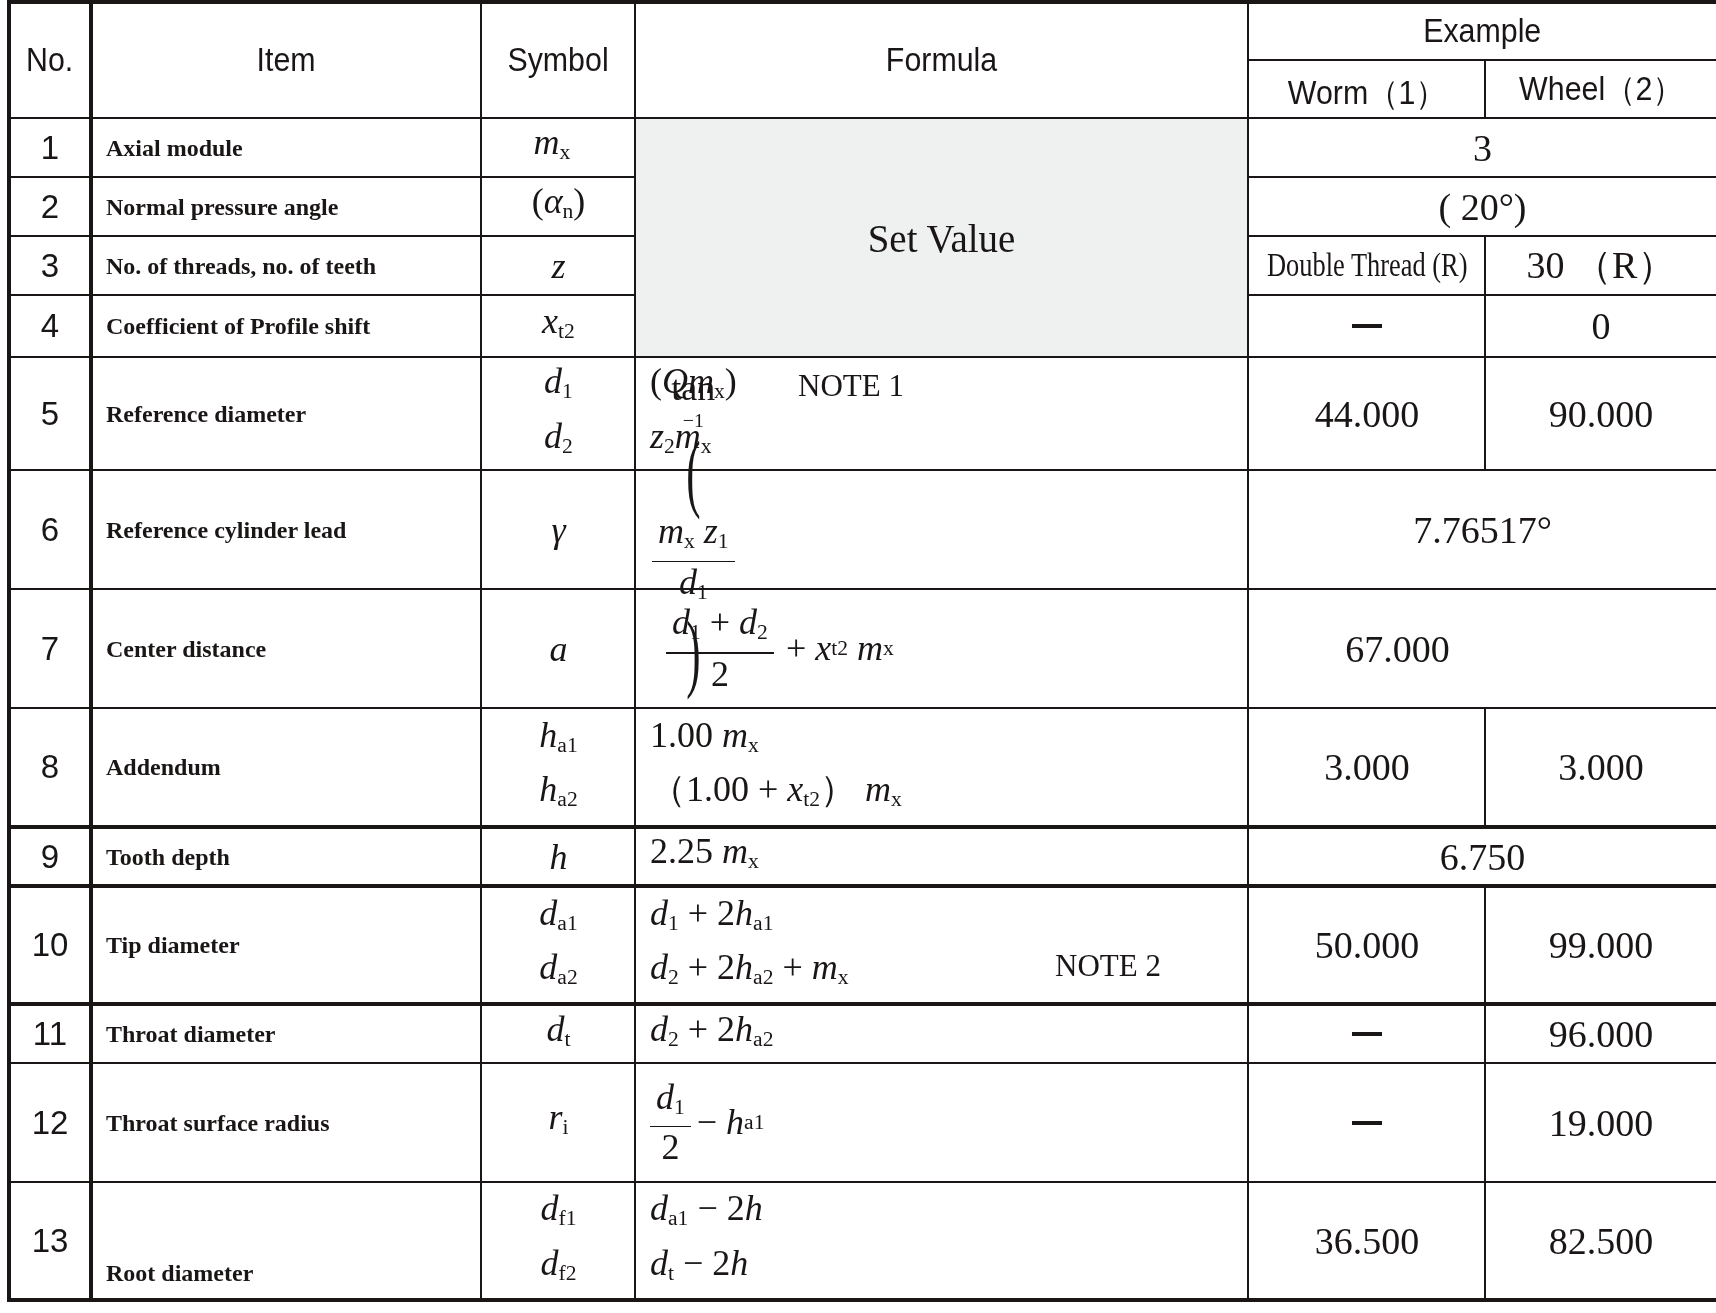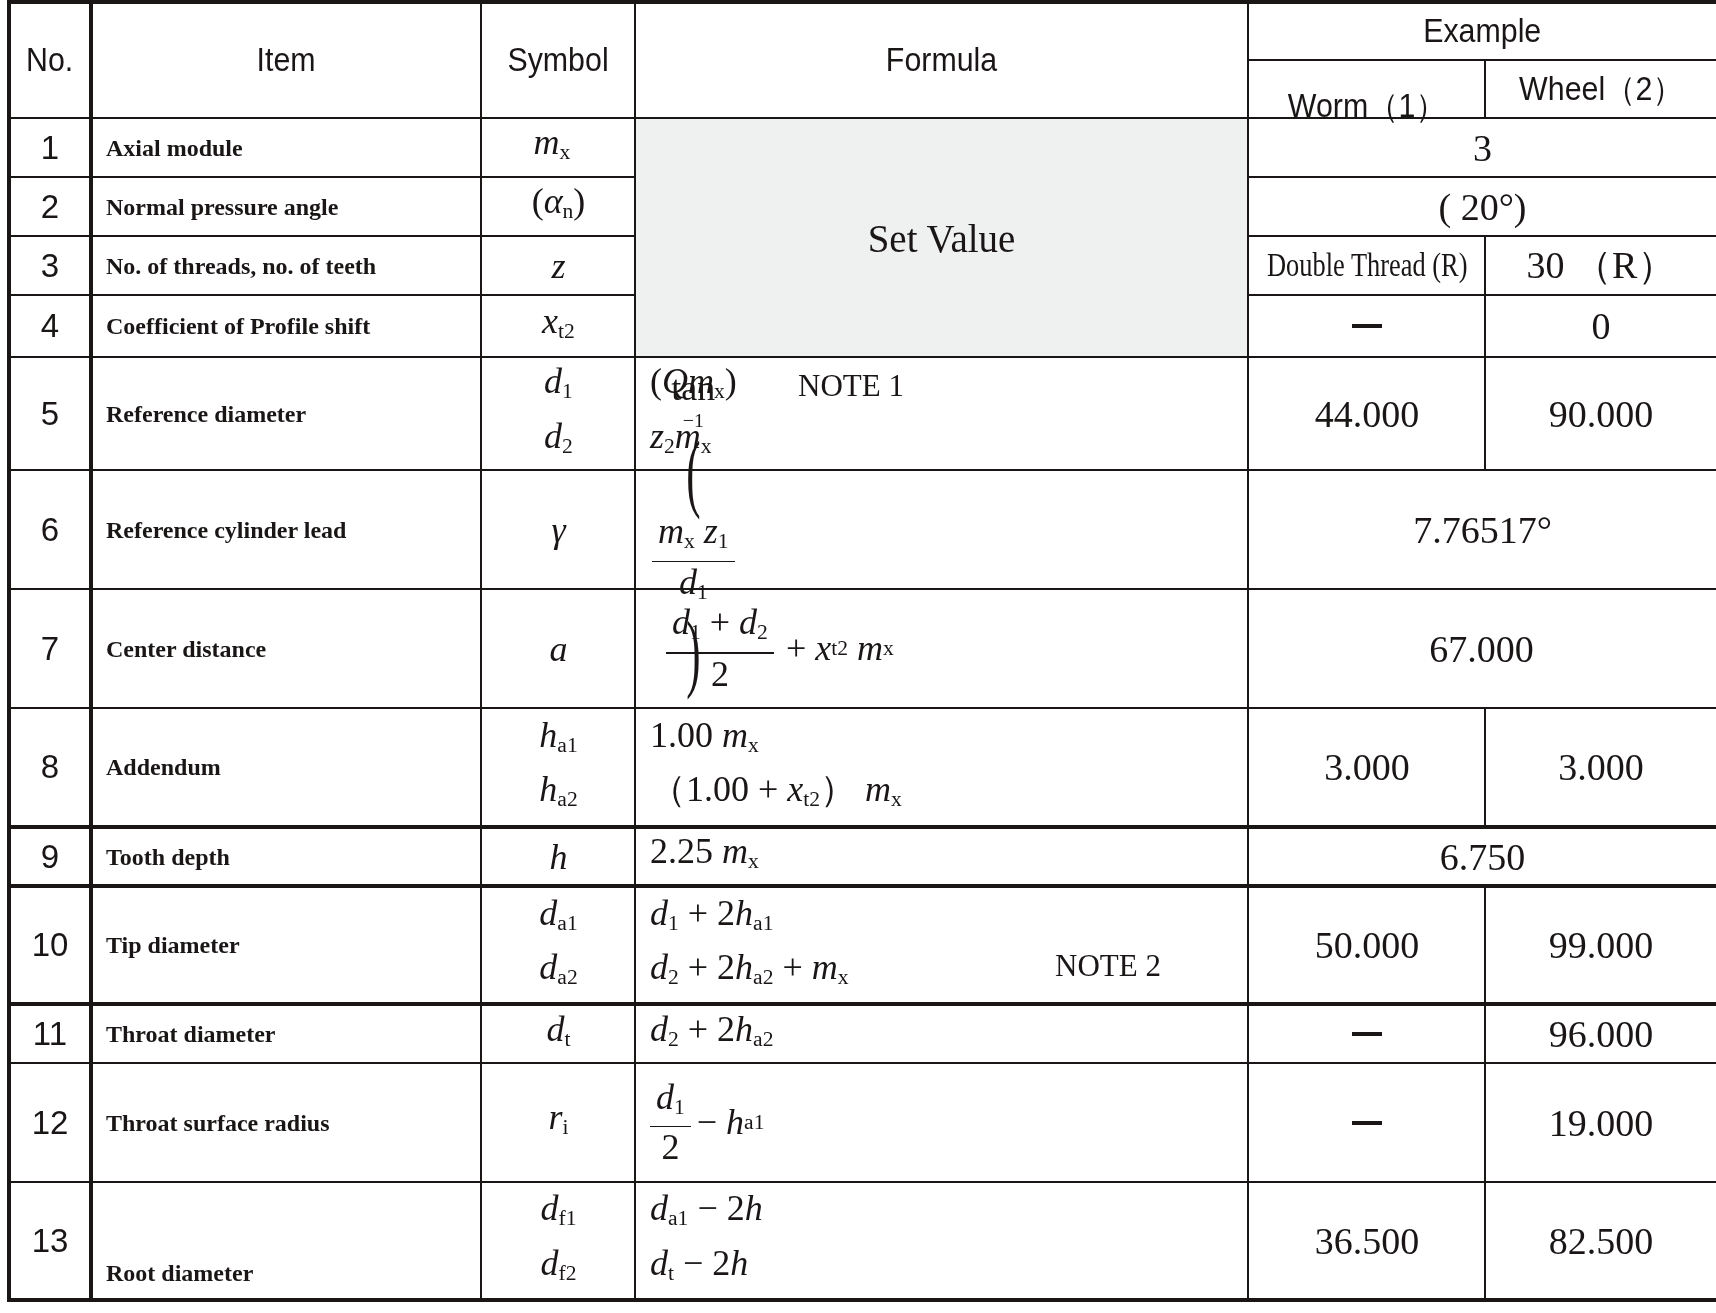--- a/index.html
+++ b/index.html
@@ -79,21 +79,21 @@
   </div>
   <div class="cell center sans" style="left:481px; top:2px; width:154px; height:116px;">
     <span class="hdr">Symbol</span>
   </div>
   <div class="cell center sans" style="left:635px; top:2px; width:613px; height:116px;">
     <span class="hdr">Formula</span>
   </div>
   <div class="cell center sans" style="left:1248px; top:2px; width:468px; height:57px;">
     <span class="hdr">Example</span>
   </div>
-  <div class="cell center sans" style="left:1248px; top:77px; width:237px; height:58px;">
+  <div class="cell center sans" style="left:1248px; top:64px; width:237px; height:58px;">
     <span class="hdr">Worm（1）</span>
   </div>
   <div class="cell center sans" style="left:1485px; top:60px; width:231px; height:58px;">
     <span class="hdr">Wheel（2）</span>
   </div>
 </div>
 
 <div class="cell center serif" style="left:636px; top:119px; width:611px; height:238px;">
   <span style="font-size:39px;">Set Value</span>
 </div>
@@ -340,21 +340,21 @@
     <span>44.000</span>
   </div>
   <div class="cell center serif val" style="left:1486px; top:357px; width:230px; height:113px;">
     <span>90.000</span>
   </div>
 
   <div class="cell center serif val" style="left:1249px; top:470px; width:467px; height:119px;">
     <span>7.76517°</span>
   </div>
 
-  <div class="cell center serif val" style="left:1291px; top:589px; width:381px; height:119px;">
+  <div class="cell center serif val" style="left:1207px; top:589px; width:381px; height:119px;">
     <span>67.000</span>
   </div>
 
   <div class="cell center serif val" style="left:1249px; top:708px; width:236px; height:118px;">
     <span>3.000</span>
   </div>
   <div class="cell center serif val" style="left:1486px; top:708px; width:230px; height:118px;">
     <span>3.000</span>
   </div>
 

